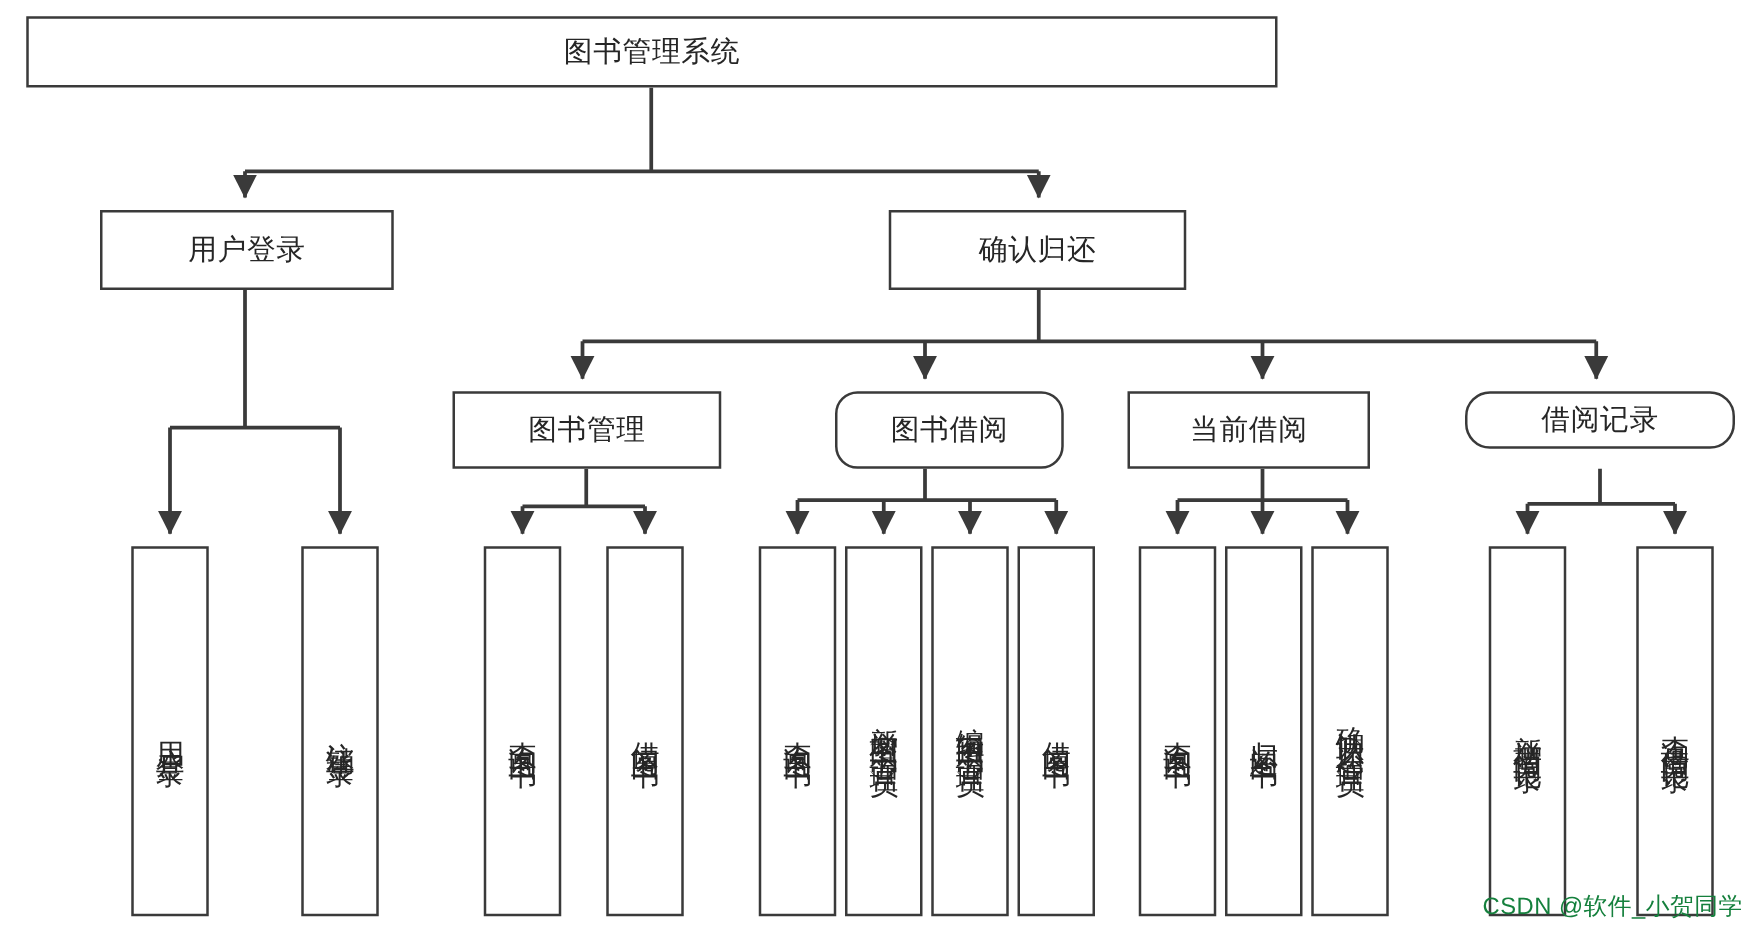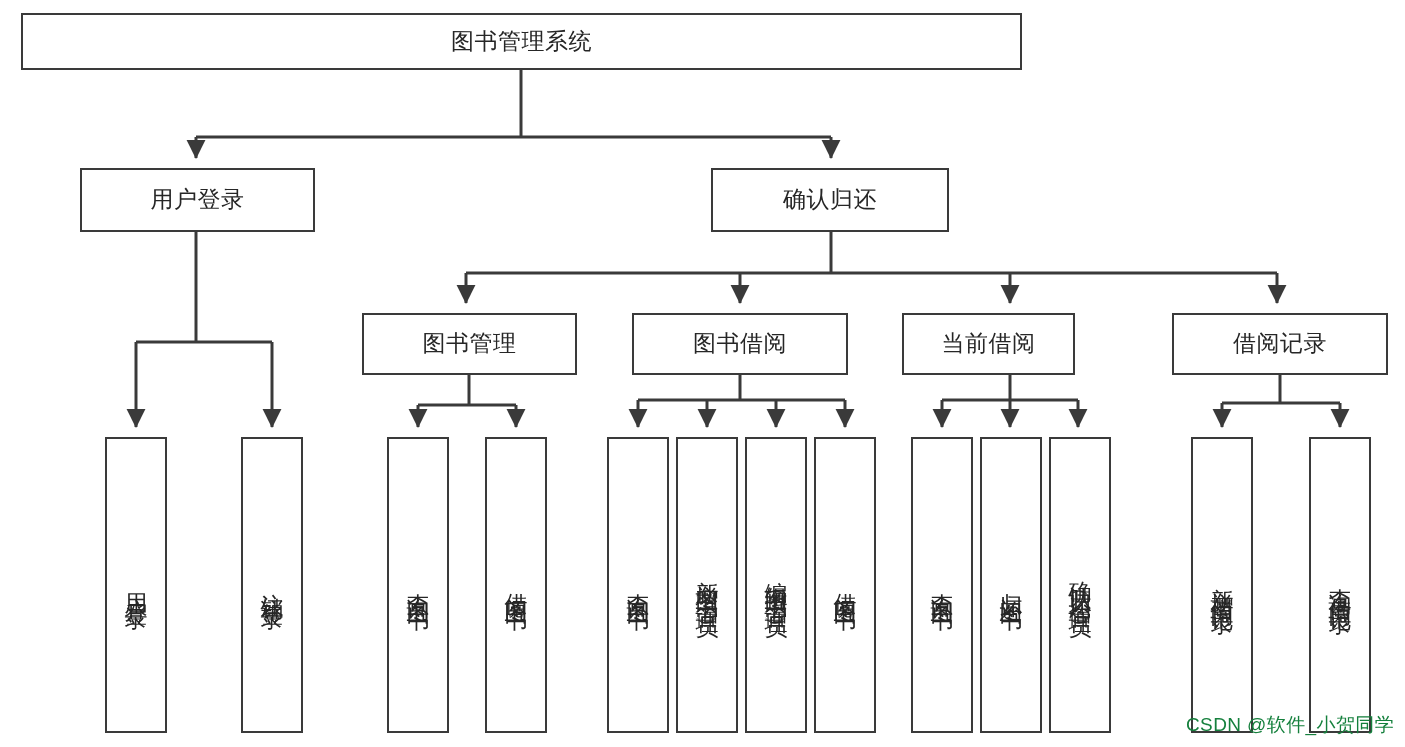--- a/index.html
+++ b/index.html
@@ -131,29 +131,29 @@
   </div>
 
   <div class="node horizontal" style="left:711px; top:168px; width:238px; height:64px;">
     <span class="label">确认归还</span>
   </div>
 
   <div class="node horizontal" style="left:362px; top:313px; width:215px; height:62px;">
     <span class="label">图书管理</span>
   </div>
 
-  <div class="node horizontal" style="left:632px; top:313px; width:216px; height:62px;">
+  <div class="node horizontal" style="left:668px; top:313px; width:183px; height:62px;border-radius:18px;">
     <span class="label">图书借阅</span>
   </div>
 
-  <div class="node horizontal" style="left:902px; top:313px; width:173px; height:62px;">
+  <div class="node horizontal" style="left:902px; top:313px; width:194px; height:62px;">
     <span class="label">当前借阅</span>
   </div>
 
-  <div class="node horizontal" style="left:1172px; top:313px; width:216px; height:62px;">
+  <div class="node horizontal" style="left:1172px; top:313px; width:216px; height:46px;border-radius:20px;">
     <span class="label">借阅记录</span>
   </div>
 
   <div class="node vertical" style="left:105px; top:437px; width:62px; height:296px;">
     <span class="label">用户登录</span>
   </div>
 
   <div class="node vertical" style="left:241px; top:437px; width:62px; height:296px;">
     <span class="label">注销登录</span>
   </div>

